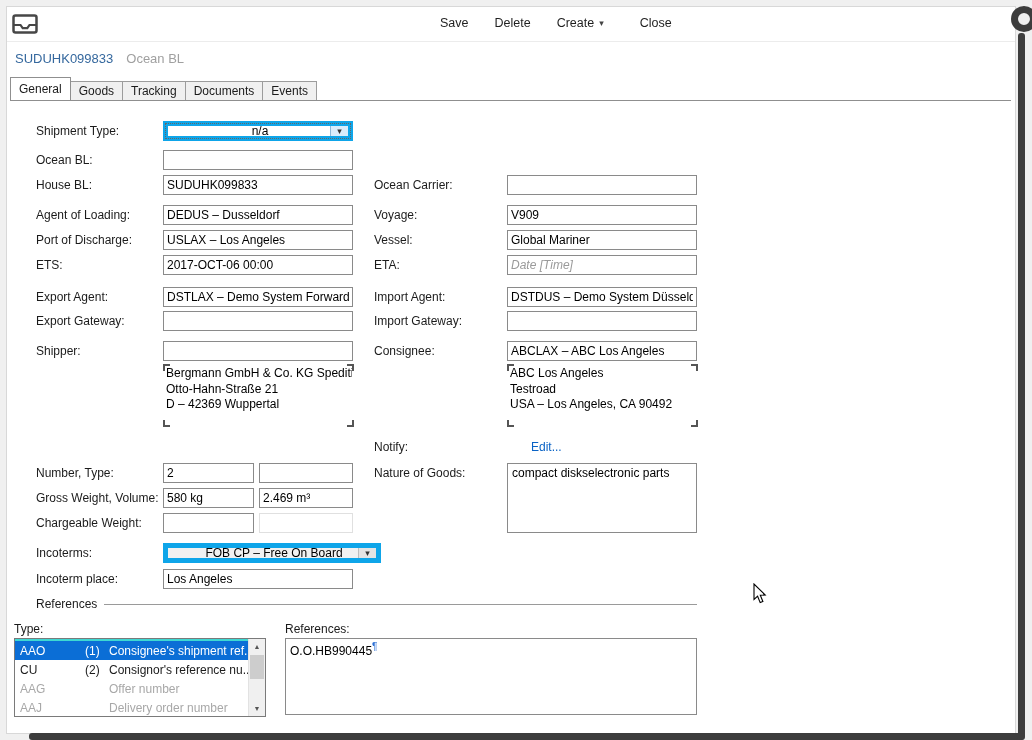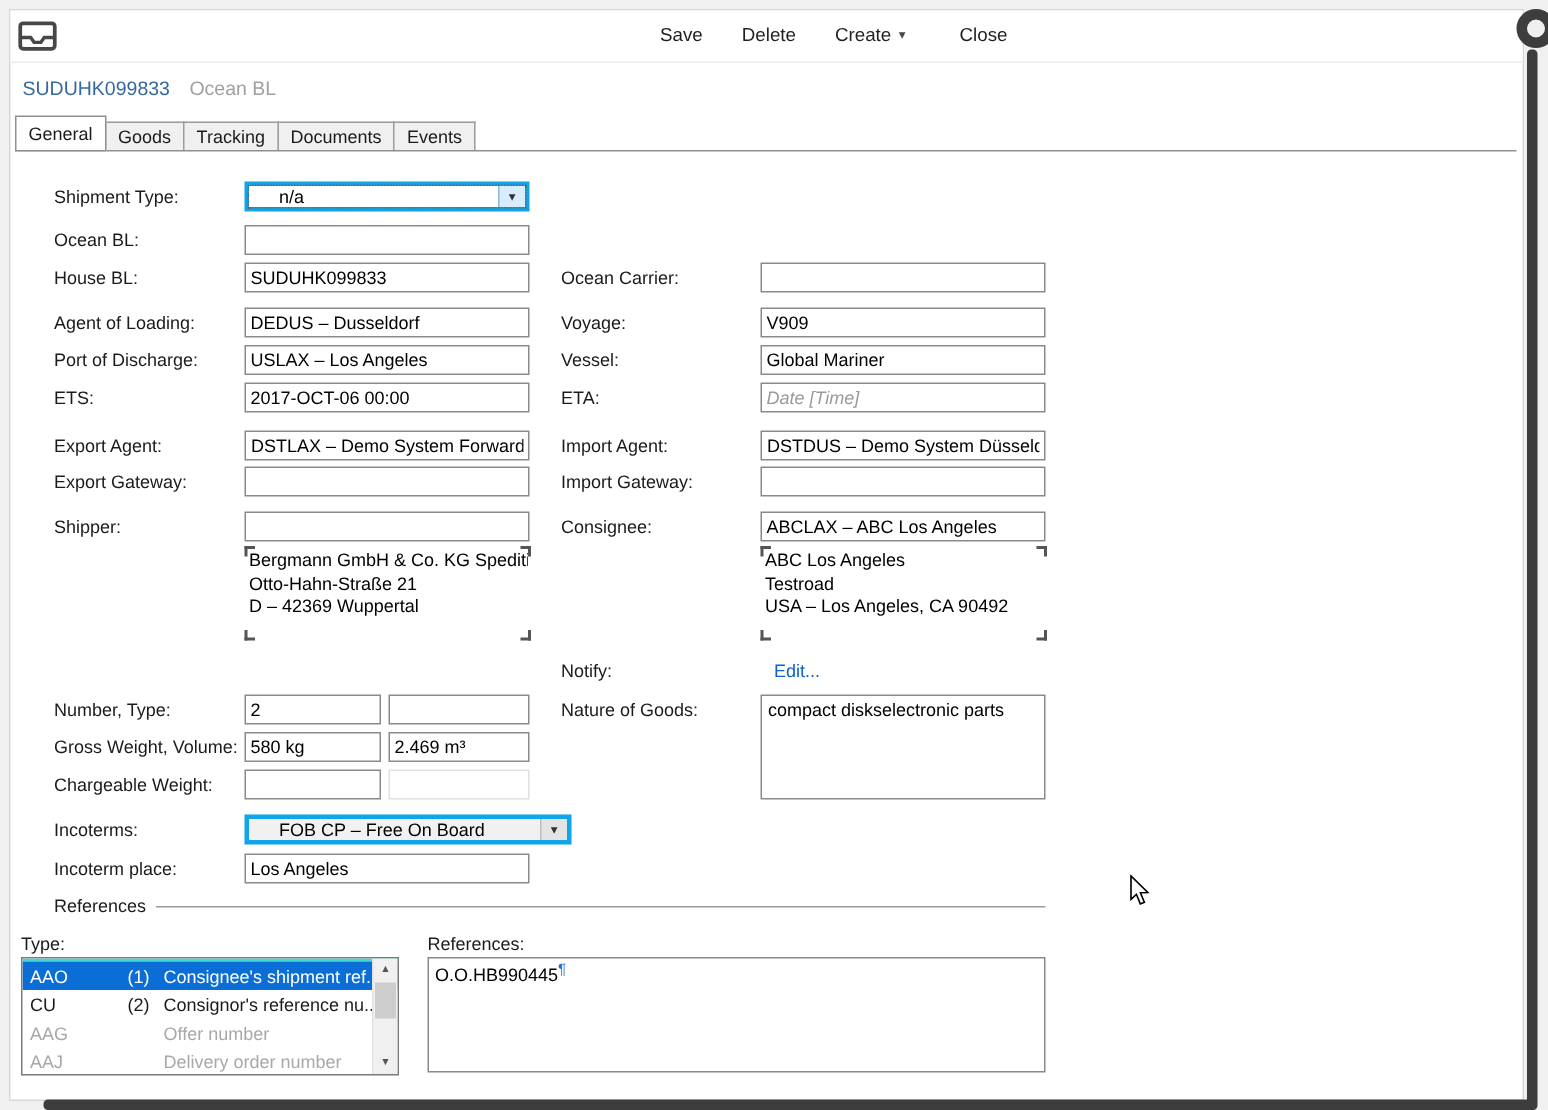--- a/index.html
+++ b/index.html
@@ -25,22 +25,22 @@
   .tab{font-size:12px;color:#1b1b1b;background:#f0f0f0;border:1px solid #9c9c9c;border-bottom:none;
        height:17px;line-height:17px;padding:1px 8px 0;margin-right:-1px;position:relative;}
   .tab.active{background:#fff;height:21px;line-height:20px;margin-bottom:-1px;border-bottom:1px solid #fff;
        border-color:#8f8f8f;z-index:2;margin-top:19px;}
   
   .lbl{position:absolute;font-size:12px;color:#1b1b1b;line-height:20px;white-space:nowrap;}
   .inp{position:absolute;height:20px;border:1px solid #8a8a8a;background:#fff;box-sizing:border-box;
        font:12px "Liberation Sans",sans-serif;color:#000;padding:0 3px;}
   .inp.ghost{border-color:#e0e0e0;}
   .inp::placeholder{color:#9a9a9a;font-style:italic;}
-  .combo{position:absolute;height:20px;border:3px solid #0ea5e9;background:#f1f1f1;box-sizing:border-box;
-       font-size:12px;color:#000;display:flex;align-items:center;padding-left:20px;}
+  .combo{position:absolute;height:20px;border:5px solid #0ea5e9;background:#f1f1f1;box-sizing:border-box;
+       font-size:12px;color:#000;display:flex;align-items:center;padding-left:4px;justify-content:center;}
   .combo .arrowbox{position:absolute;right:0;top:0;bottom:0;width:17px;display:flex;align-items:center;
        justify-content:center;background:#e4e4e4;border-left:1px solid #bdbdbd;}
   .combo .arrowbox span{font-size:9px;color:#333;}
   .combo.focused{background:#fff;outline:1px dotted #666;outline-offset:-3px;}
   .combo.focused .arrowbox{background:#d9ecfb;border-left:1px solid #8cb8d9;}
   .addrblock{position:absolute;}
   .addr{position:absolute;left:3px;top:2px;font-size:12px;line-height:15.5px;color:#000;white-space:nowrap;
        overflow:hidden;right:2px;}
   .addr span{display:block;}
   .tick{position:absolute;width:5px;height:5px;border:0 solid #555;}
@@ -178,21 +178,21 @@
         <span>Testroad</span>
         <span>USA – Los Angeles, CA 90492</span>
       </div>
       <i class="tick tl"></i>
       <i class="tick tr"></i>
       <i class="tick bl"></i>
       <i class="tick br"></i>
     </div>
 
     <div class="lbl" style="left:367px;top:430px">Notify:</div>
-    <div class="link" style="left:509px;top:430px">Edit...</div>
+    <div class="link" style="left:524px;top:430px">Edit...</div>
 
     <div class="lbl" style="left:29px;top:456px">Number, Type:</div>
     <input class="inp" style="left: 156px; top: 456px; width: 91px;" value="2">
     <input class="inp" style="left: 252px; top: 456px; width: 94px;" value="">
 
     <div class="lbl" style="left:367px;top:456px">Nature of Goods:</div>
     <div class="textbox" style="left:500px;top:456px;width:190px;height:70px">compact diskselectronic parts</div>
 
     <div class="lbl" style="left:29px;top:481px">Gross Weight, Volume:</div>
     <input class="inp" style="left: 156px; top: 481px; width: 91px;" value="580 kg">

